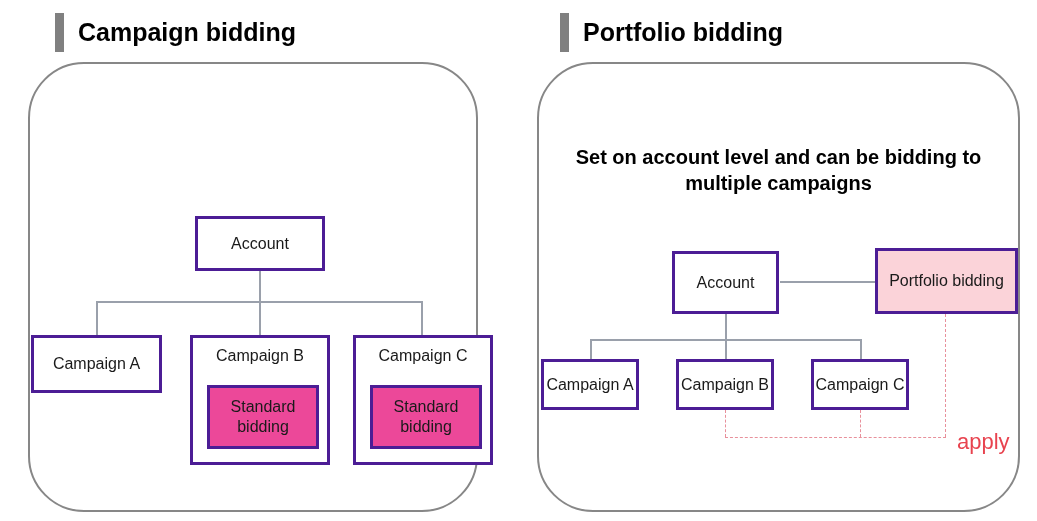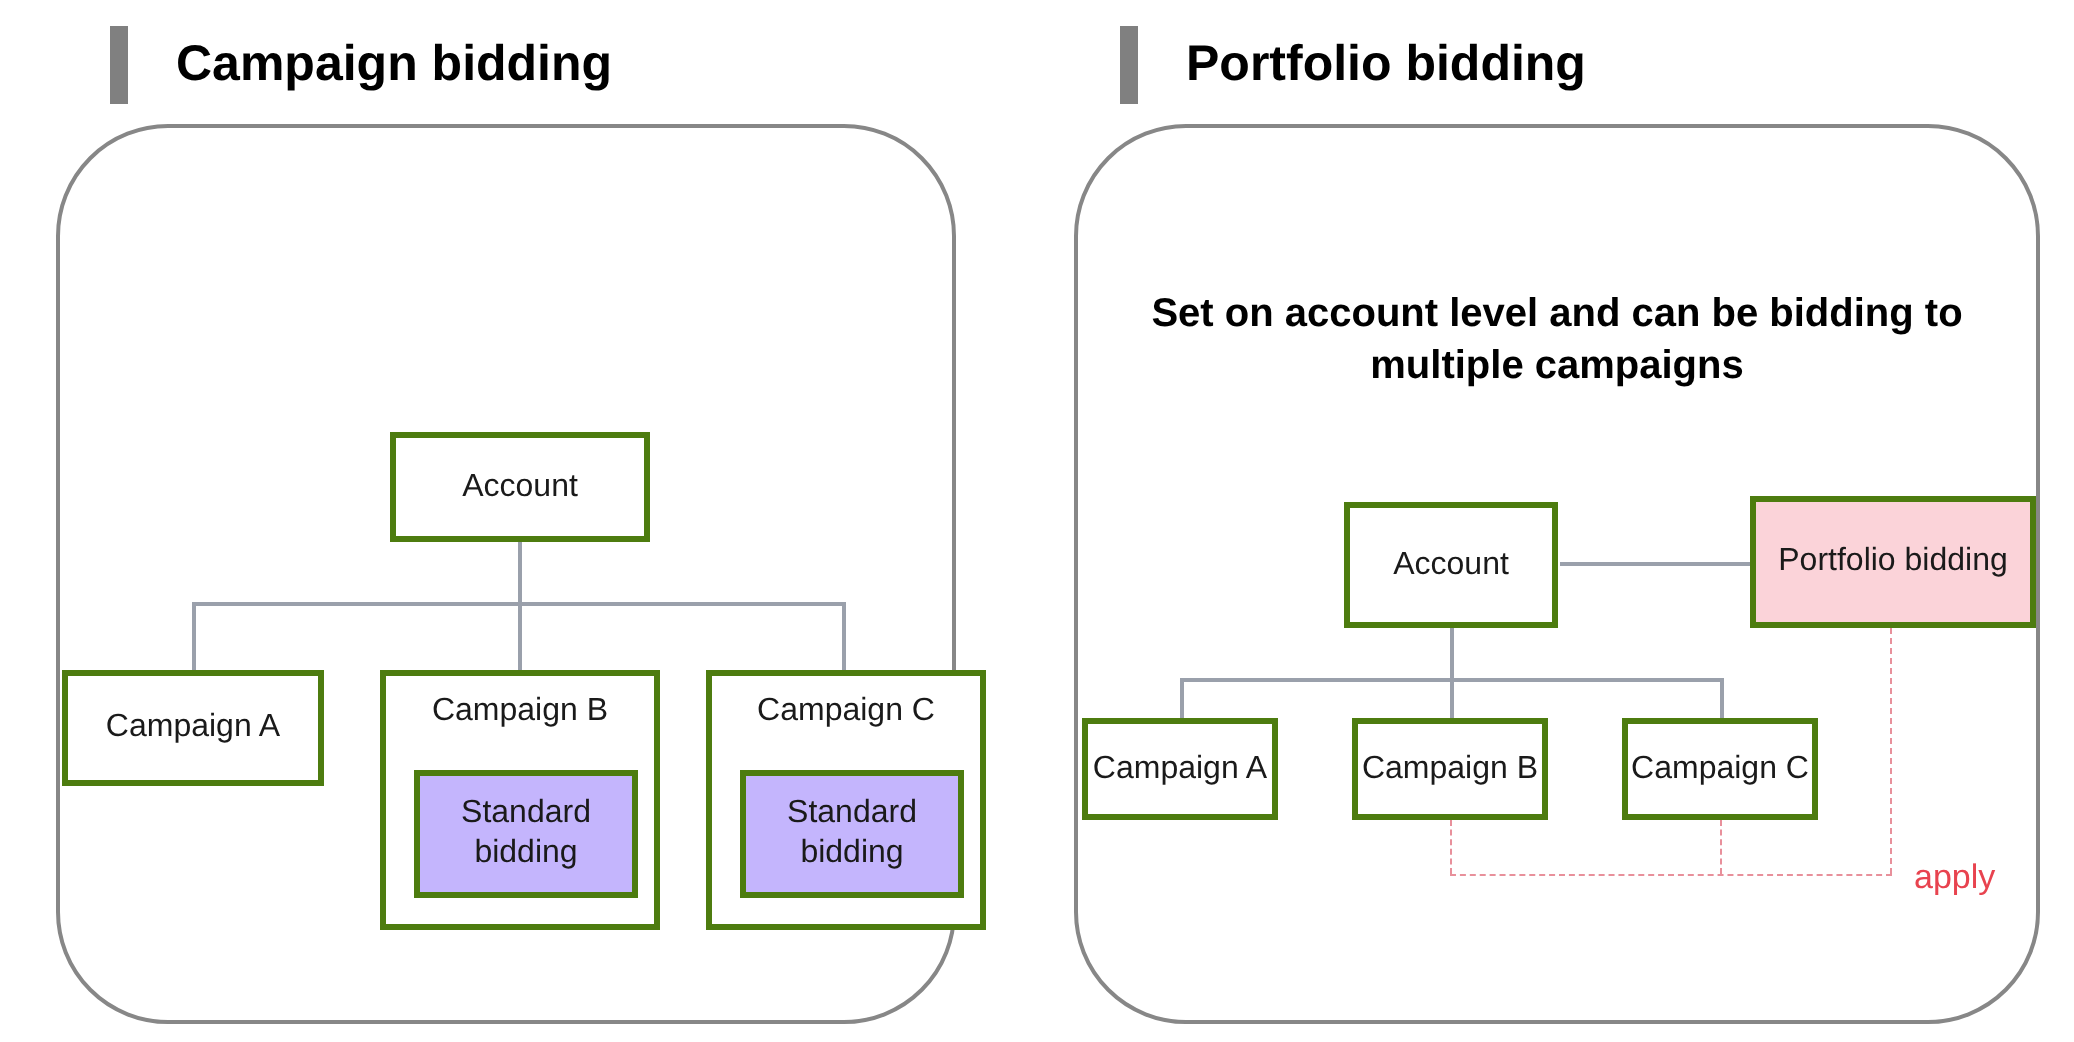--- a/index.html
+++ b/index.html
@@ -19,21 +19,21 @@
     left: 0; top: 0;
     width: 1037px;
     height: 521px;
   }
 
   
   .heading {
     position: absolute;
     display: flex;
     align-items: center;
-    gap: 24px;
+    gap: 14px;
   }
   .heading-bar {
     width: 9px;
     height: 39px;
     background: #808080;
   }
   .heading-text {
     font-size: 25px;
     font-weight: bold;
     color: #000000;
@@ -63,35 +63,35 @@
     text-align: center;
     line-height: 1.28;
   }
   #subtitle-left  { left: 48px;  top: 145px; width: 410px; }
   #subtitle-right { left: 547px; top: 145px; width: 463px; }
 
   
   .node {
     position: absolute;
     box-sizing: border-box;
-    border: 3px solid #4d7c0f;
+    border: 3px solid #4c1d95;
     background: #ffffff;
     display: flex;
     align-items: center;
     justify-content: center;
     text-align: center;
     font-size: 16px;
     color: #1a1a1a;
     line-height: 1.25;
   }
   .node.pink {
     background: #FBD3D9;
   }
   .node.blue {
-    background: #c4b5fd;
+    background: #ec4899;
   }
   .node.campaign-wrap {
     display: block;
     padding: 0;
   }
   .campaign-title {
     position: absolute;
     left: 0;
     top: 8px;
     width: 100%;
@@ -115,21 +115,21 @@
   .dash.h {
     height: 0;
     border-top: 1px dashed #E8909B;
   }
   .dash.v {
     width: 0;
     border-left: 1px dashed #E8909B;
   }
   .apply-label {
     position: absolute;
-    font-size: 17px;
+    font-size: 22px;
     color: #E8434F;
     white-space: nowrap;
   }
 </style>
 </head>
 <body>
 
 <div class="stage">
 
   <div class="heading" id="heading-left">

